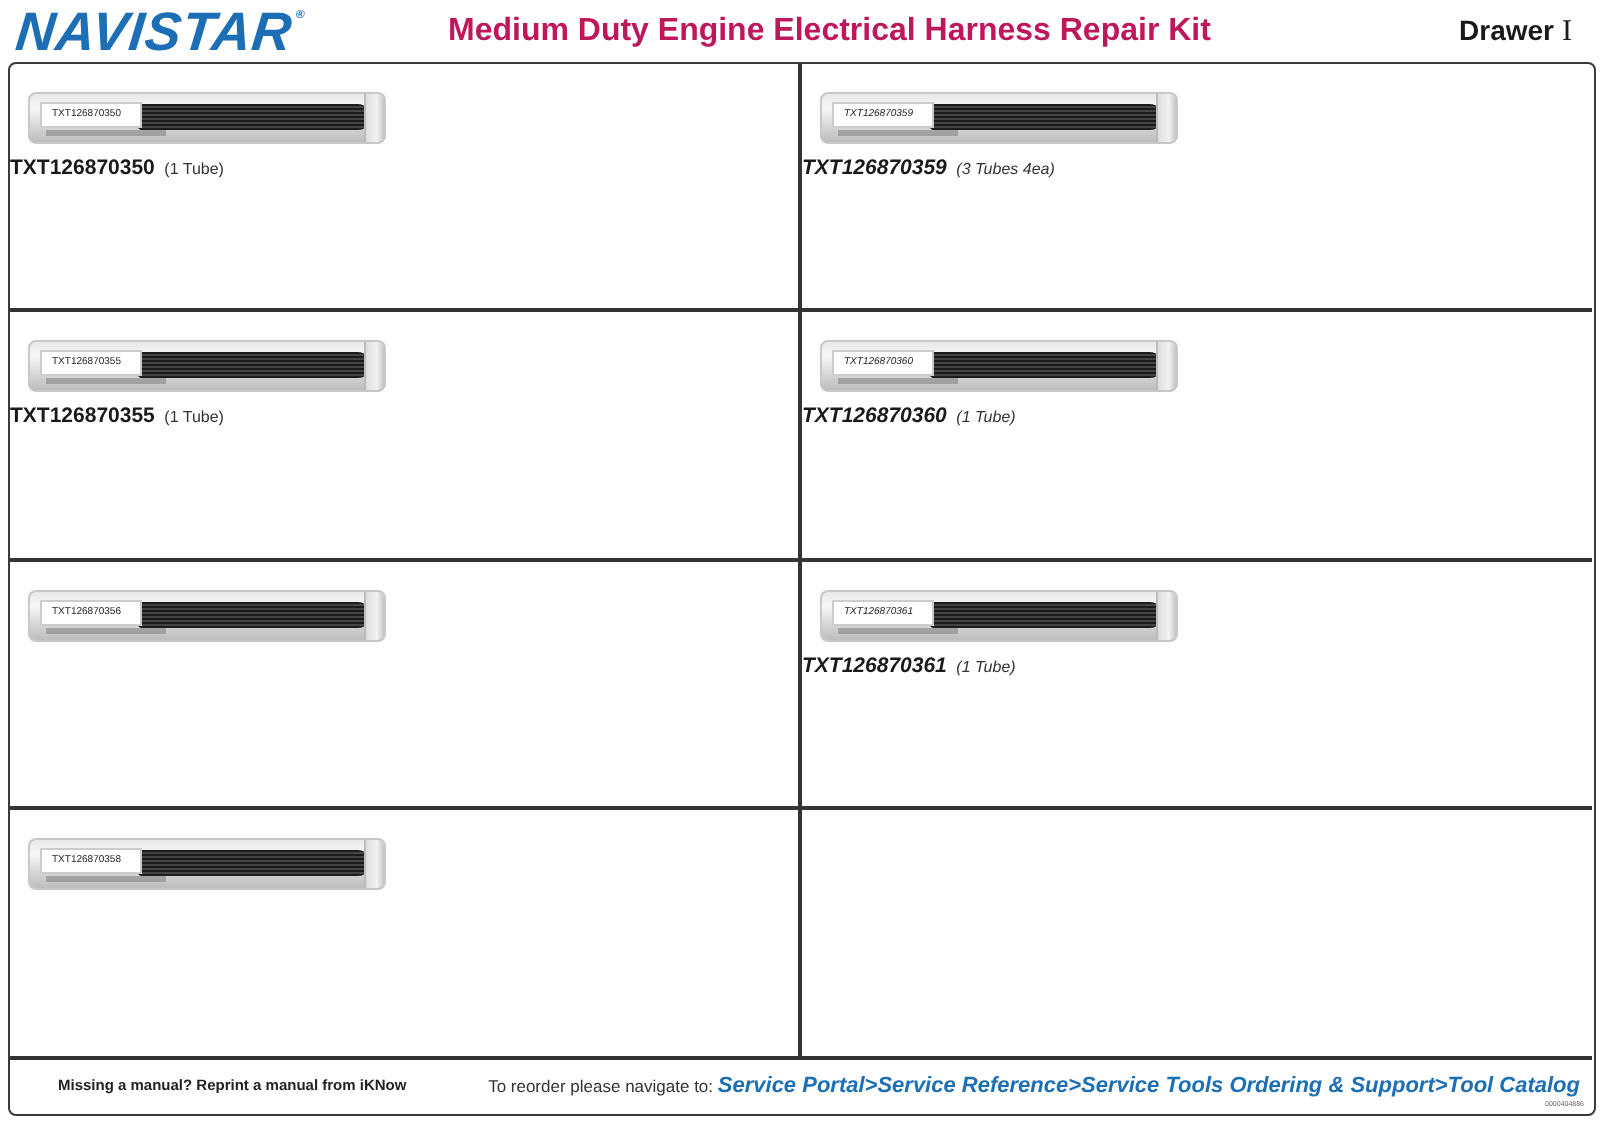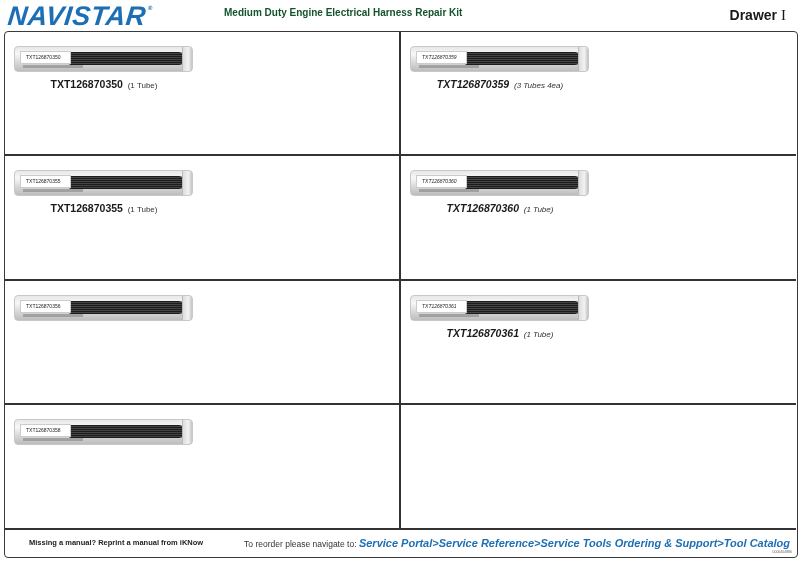--- a/index.html
+++ b/index.html
@@ -11,21 +11,21 @@
     position: absolute; left: 8px; top: 1px;
     font-family: "Liberation Sans", sans-serif;
     font-weight: bold; font-style: italic;
     font-size: 27px; letter-spacing: 0.5px;
     color: #1d6fb5;
     transform: skewX(-6deg);
   }
   .logo sup { font-size: 6px; font-style: normal; vertical-align: top; position: relative; top: 4px; margin-left: 1px; }
   .title {
     position: absolute; left: 224px; top: 7px;
-    font-weight: bold; font-size: 10px; color: #14532d;
+    font-weight: bold; font-size: 16px; color: #be185d;
   }
   .drawer {
     position: absolute; right: 14px; top: 7px;
     font-weight: bold; font-size: 14px; color: #1a1a1a;
   }
   .drawer .num { font-family: "Liberation Serif", serif; font-weight: normal; font-size: 15px; margin-left: 4px; }
 
   .frame {
     position: absolute; left: 4px; top: 31px; width: 794px; height: 527px;
     border: 1.5px solid #3a3a3a; border-radius: 4px;
@@ -61,21 +61,21 @@
     font-size: 5px; line-height: 11px; padding-left: 5px; color: #222;
     white-space: nowrap;
   }
   .tube .cap {
     position: absolute; right: 0; top: 0; width: 10px; height: 100%;
     background: linear-gradient(90deg, #ddd, #f2f2f2 60%, #c4c4c4);
     border-left: 1px solid #bbb;
   }
 
   .part-caption {
-    position: absolute; top: 46px; left: 0; width: 198px; text-align: center;
+    position: absolute; top: 46px; left: 0; width: 198px; 
     font-size: 10px; white-space: nowrap;
   }
   .part-caption .pn { font-weight: bold; font-size: 10.5px; color: #1a1a1a; }
   .part-caption .qty { font-size: 8px; color: #333; margin-left: 2px; }
 
   .footer {
     position: absolute; left: 0; top: 498px; width: 791px; height: 26px;
   }
   .footer .left {
     position: absolute; left: 4px; top: 8px;

